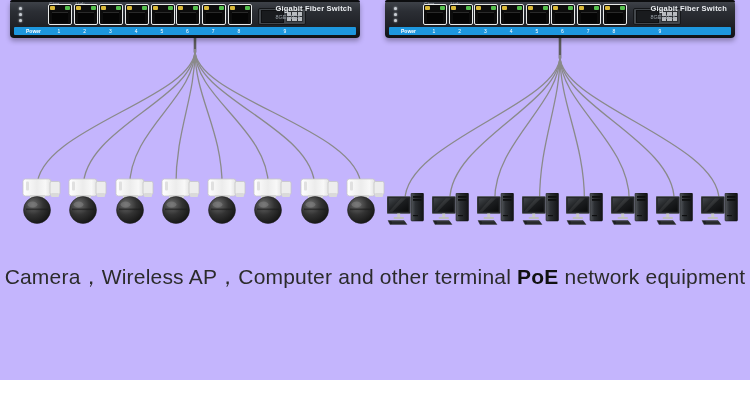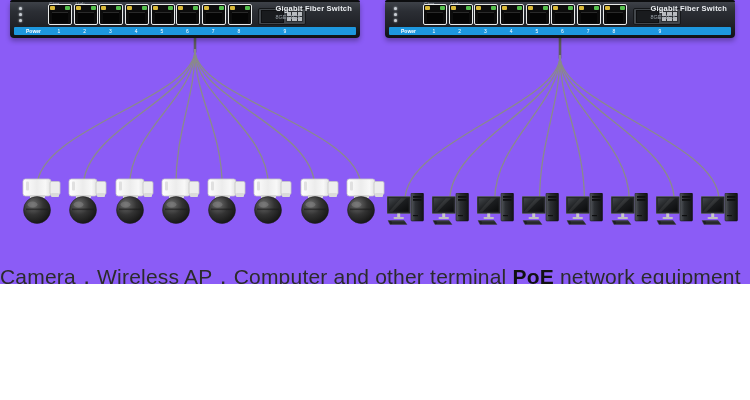--- a/index.html
+++ b/index.html
@@ -1,16 +1,16 @@
 <!DOCTYPE html>
 <html><head>
 <meta charset="utf-8">
 <style>
   html,body{margin:0;padding:0;background:#fff;}
-  .stage{position:relative;width:750px;height:284px;background:#8b5cf6;overflow:hidden;
+  .stage{position:relative;width:750px;height:380px;background:#c4b5fd;overflow:hidden;
          font-family:"Liberation Sans",sans-serif;}
   
   .switch{position:absolute;top:0;width:350px;height:38px;border-radius:4px;
           background:linear-gradient(#42464d 0%,#2b2e34 30%,#1f2126 70%,#101214 100%);
           box-shadow:0 3px 5px rgba(0,0,0,.30);z-index:3;}
   .switch::before{content:"";position:absolute;left:0;right:0;top:0;height:2px;
           background:#0c0d0f;border-radius:4px 4px 0 0;}
   .sw-leds{position:absolute;left:9px;top:7px;display:flex;flex-direction:column;gap:3px;}
   .sw-leds i{width:3px;height:3px;border-radius:50%;background:#c9ced4;box-shadow:0 0 2px #e8edf2;}
   .ind-labels{position:absolute;left:39px;top:1px;font-size:5px;color:#aeb4bb;display:flex;gap:16px;}
@@ -31,21 +31,21 @@
   .sw-text{position:absolute;right:8px;top:5px;text-align:left;line-height:1.15;}
   .sw-title{font-size:7.5px;font-weight:bold;color:#eceff2;letter-spacing:.2px;}
   .sw-sub{font-size:5.5px;color:#9aa1a8;}
   .stripe{position:absolute;left:4px;right:4px;bottom:3px;height:8px;border-radius:1px;}
   .stripe .power{position:absolute;left:12px;top:1px;font-size:5px;color:#fff;font-weight:bold;}
   .stripe .pnum{position:absolute;top:1px;font-size:5px;color:#fff;transform:translateX(-50%);}
   
   #cables{position:absolute;left:0;top:0;z-index:1;}
   .dev{position:absolute;z-index:2;}
   
-  .caption{position:absolute;left:0;right:0;top:263px;font-size:21px;
+  .caption{position:absolute;left:0;right:0;top:263px;text-align:center;font-size:21px;
            color:#2b2b2b;letter-spacing:.2px;white-space:nowrap;}
   .caption b{font-weight:bold;color:#111;}
 </style>
 </head>
 <body>
 
 <svg width="0" height="0" style="position:absolute" aria-hidden="true">
   <defs>
     <linearGradient id="g-cam-body" x1="0" y1="0" x2="1" y2="0">
       <stop offset="0" stop-color="#ffffff"></stop>

